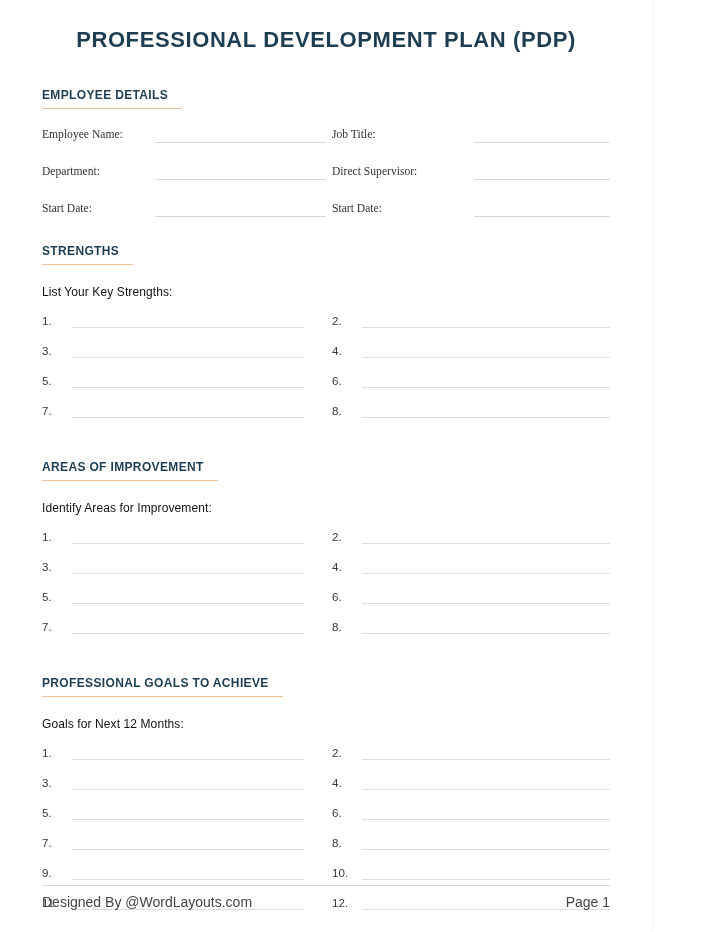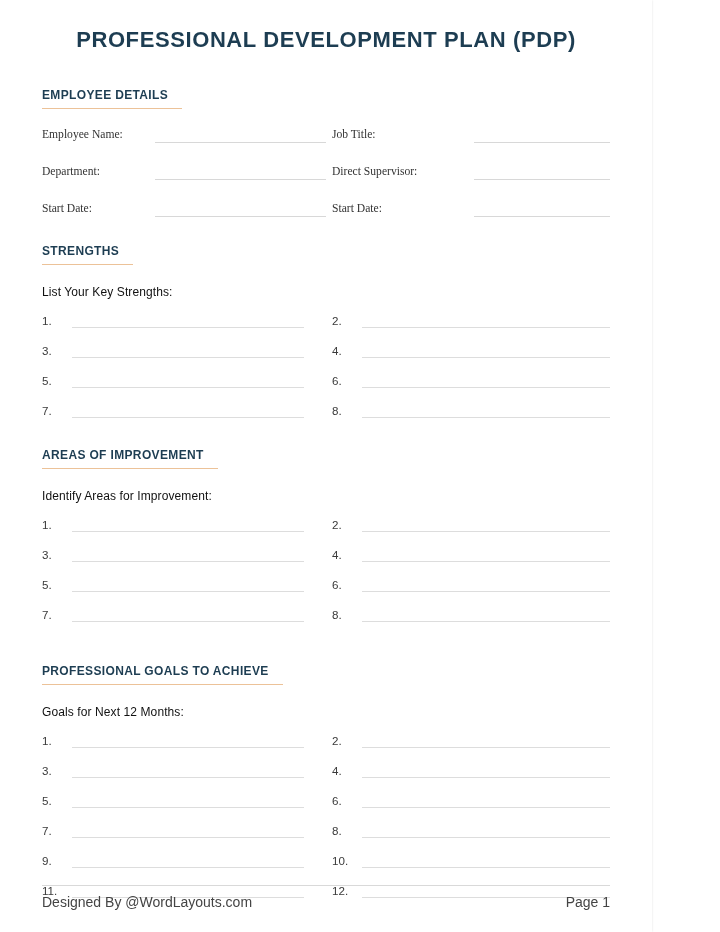--- a/index.html
+++ b/index.html
@@ -125,21 +125,21 @@
     height: 14px;
     margin-right: 22px;
   }
   .num-item.right .num-line {
     margin-right: 0;
   }
 
   
   .sec-employee { margin-top: 32px; }
   .sec-strengths { margin-top: 24px; }
-  .sec-improve { margin-top: 12px; }
+  .sec-improve { margin-top: 24px; }
   .sec-goals { margin-top: 24px; }
 
   
   .footer {
     position: absolute;
     left: 42px;
     right: 42px;
     bottom: 22px;
     border-top: 1px solid #d9d9d9;
     padding-top: 8px;

